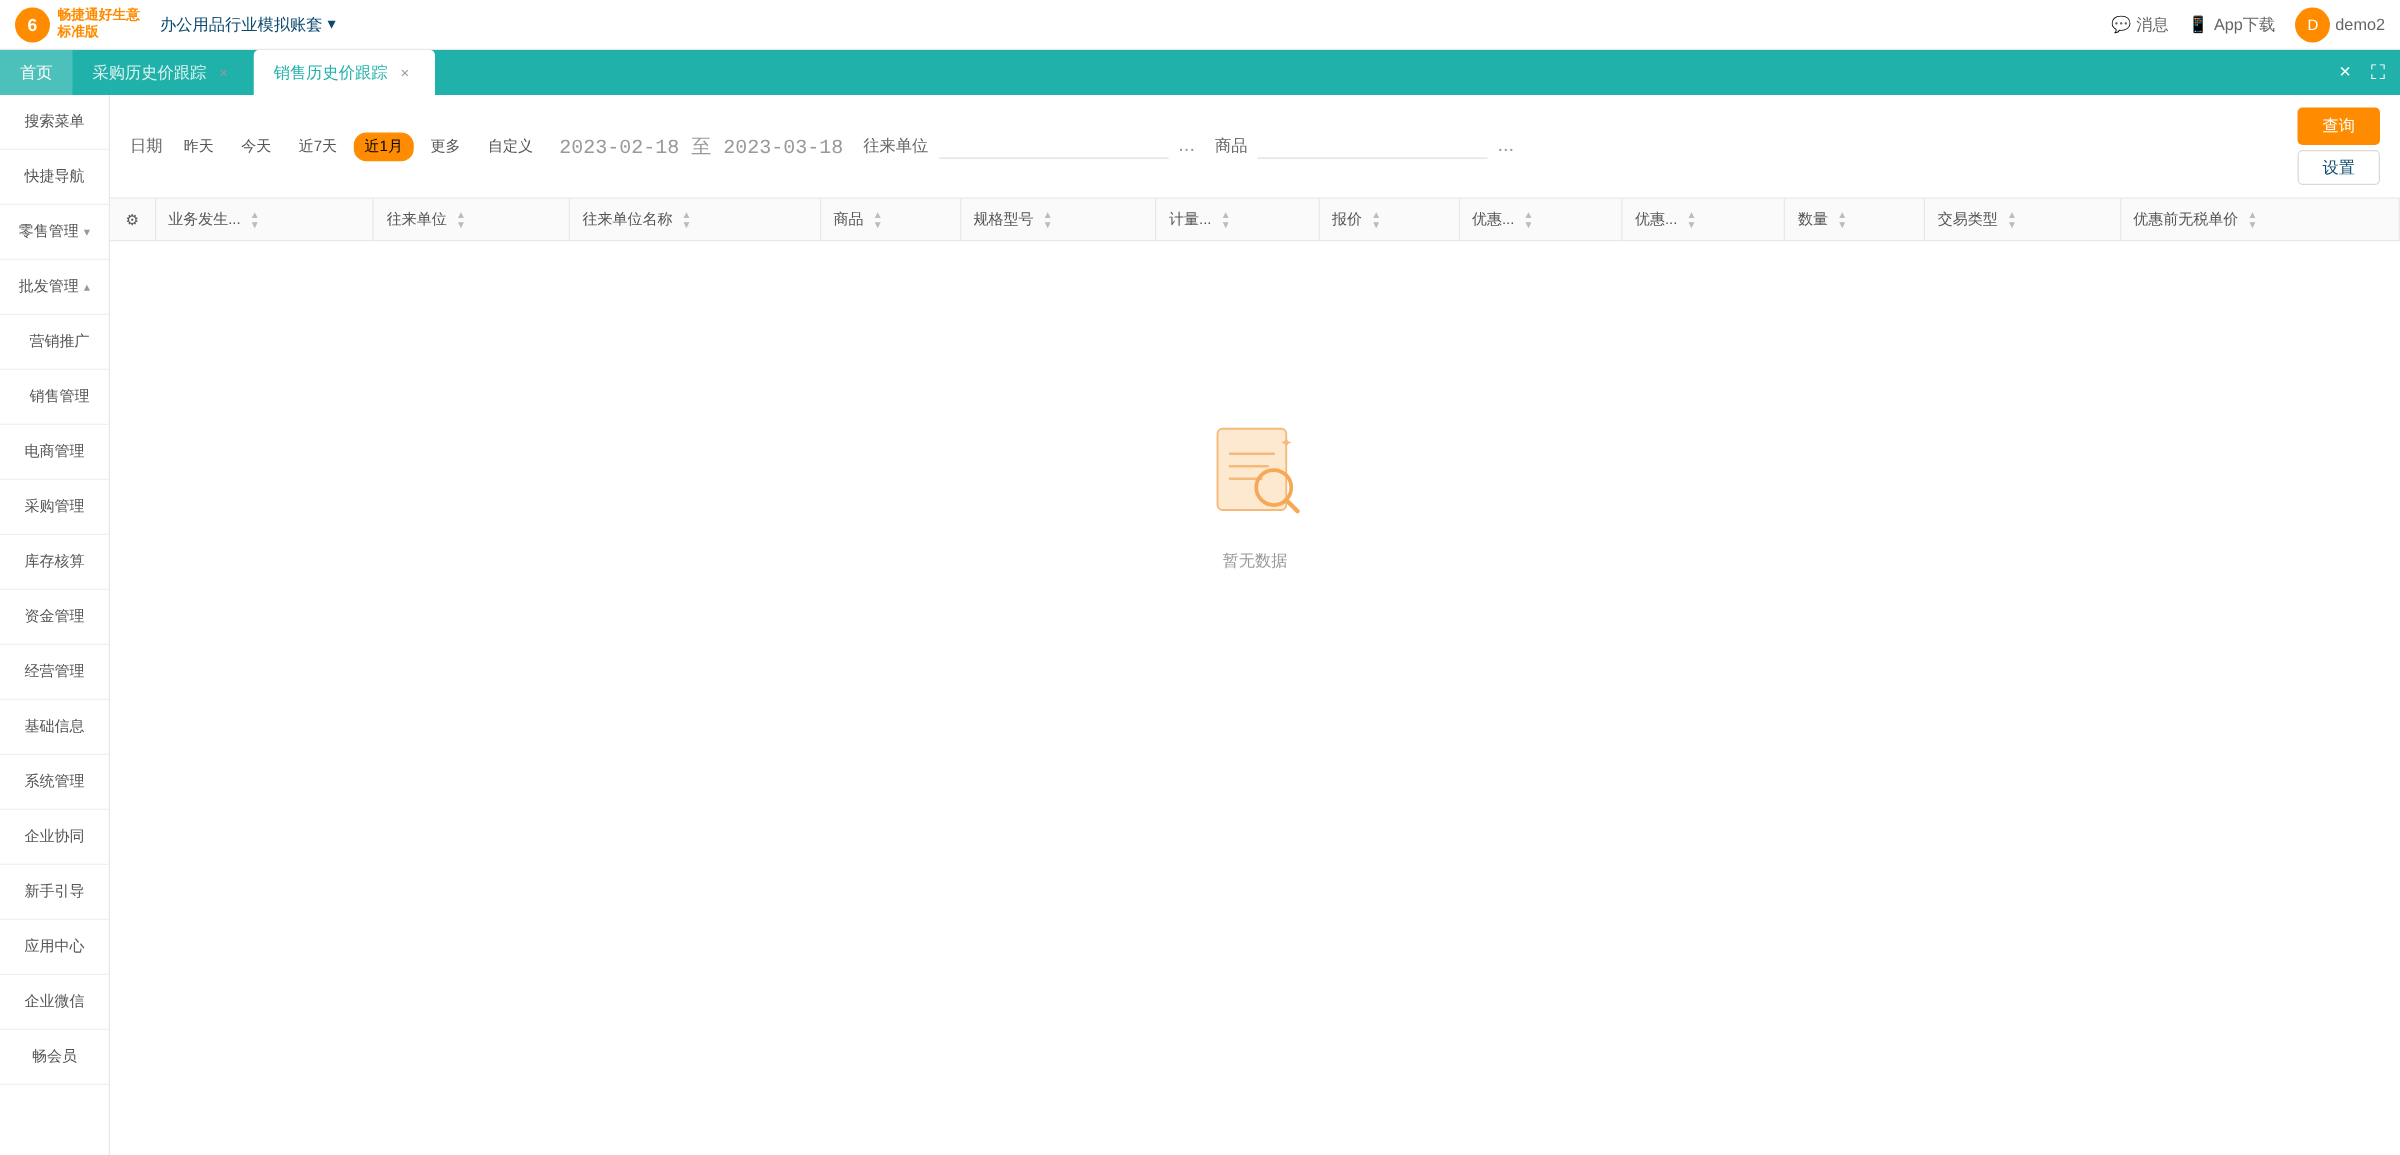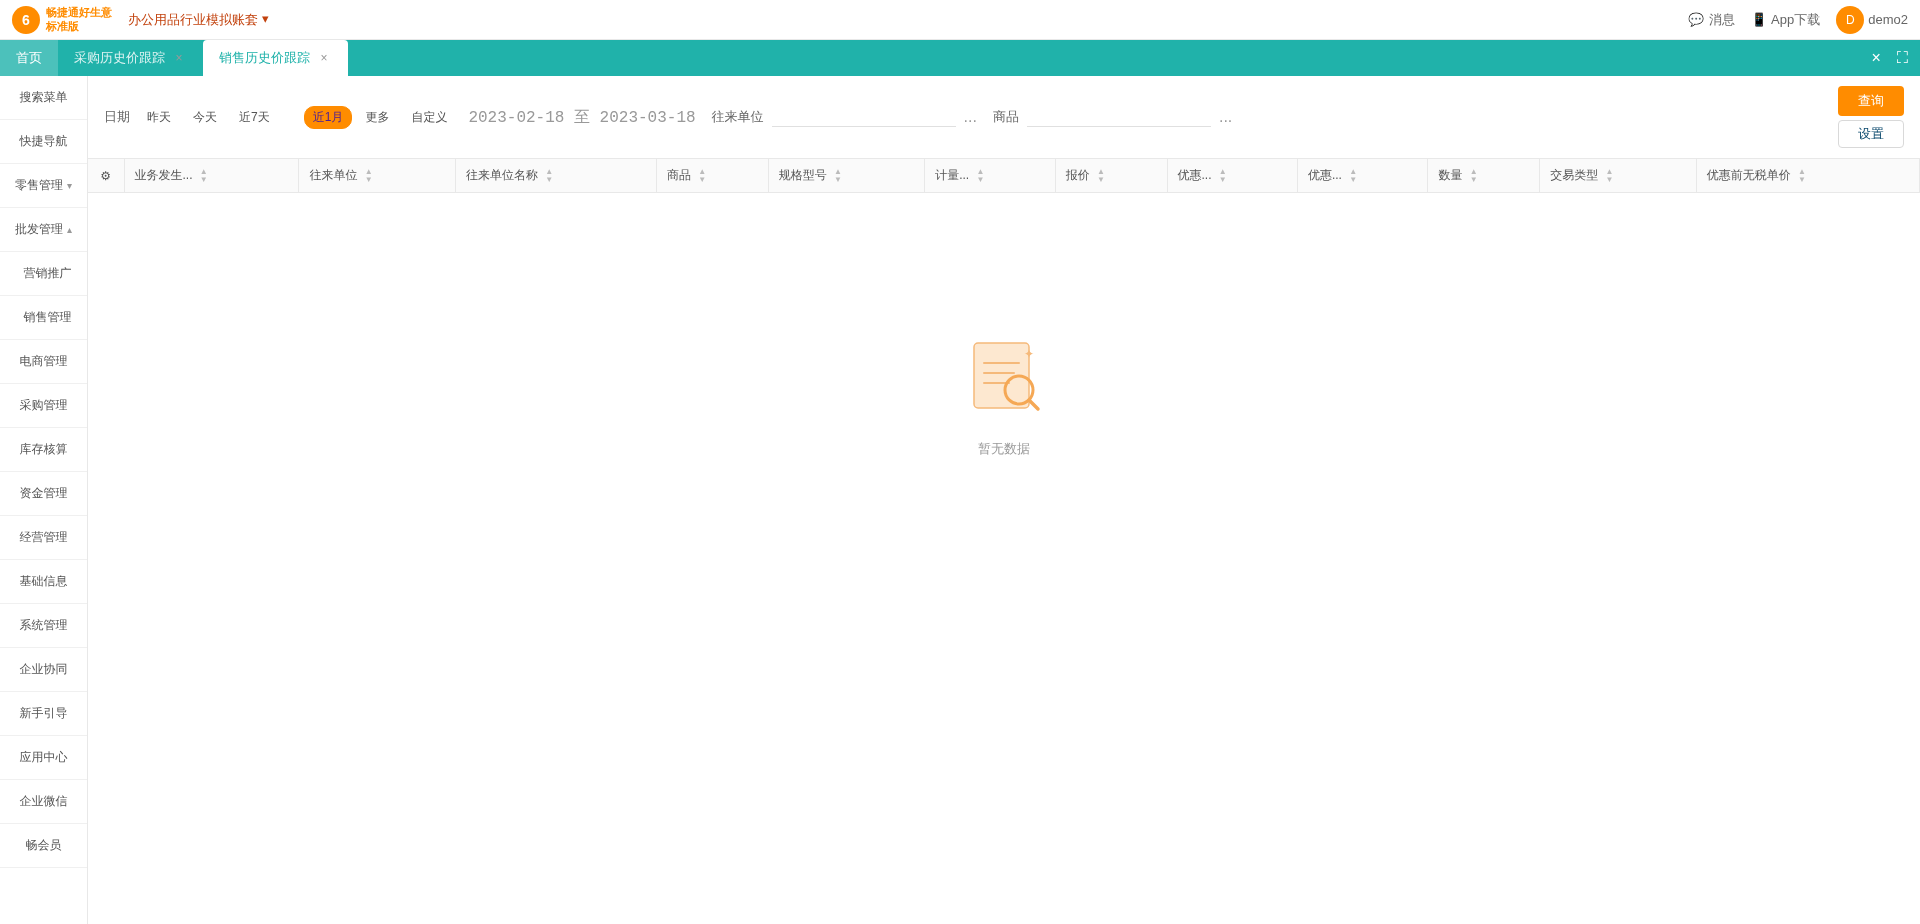--- a/index.html
+++ b/index.html
@@ -41,21 +41,21 @@
     .logo-text {
       font-size: 11px;
       color: #ff8c00;
       line-height: 1.2;
       font-weight: bold;
     }
     .header-dropdown {
       display: flex;
       align-items: flex-start;
       gap: 4px;
-      color: #c2410c;
+      color: #0c4a6e;
       font-size: 13px;
       cursor: pointer;
       padding: 4px 8px;
       border-radius: 4px;
     }
     .top-header-right {
       display: flex;
       align-items: center;
       gap: 16px;
     }
@@ -254,24 +254,23 @@
     .date-btn {
       padding: 2px 8px;
       font-size: 12px;
       color: #555;
       cursor: pointer;
       border-radius: 3px;
       border: 1px solid transparent;
     }
     .date-btn.active {
       background: #ff8c00;
-      color: #4c1d95;
+      color: #000000;
       border-color: #ff8c00;
       border-radius: 10px;
-      margin-left: 21px;
     }
     .date-range-text {
       font-size: 16px;
       color: #999;
       margin-left: 4px;
       font-family: Liberation Mono, monospace;
     }
     .filter-input {
       border: none;
       border-bottom: 1px solid #e0e0e0;

